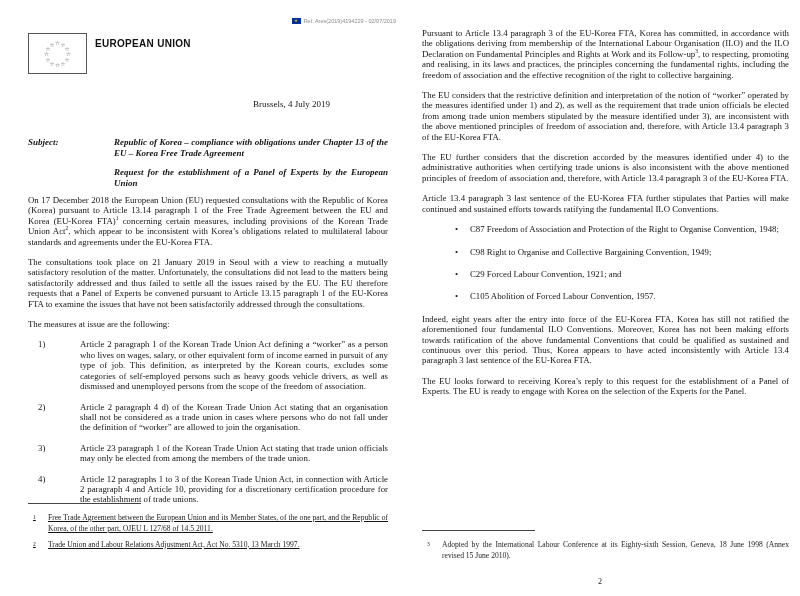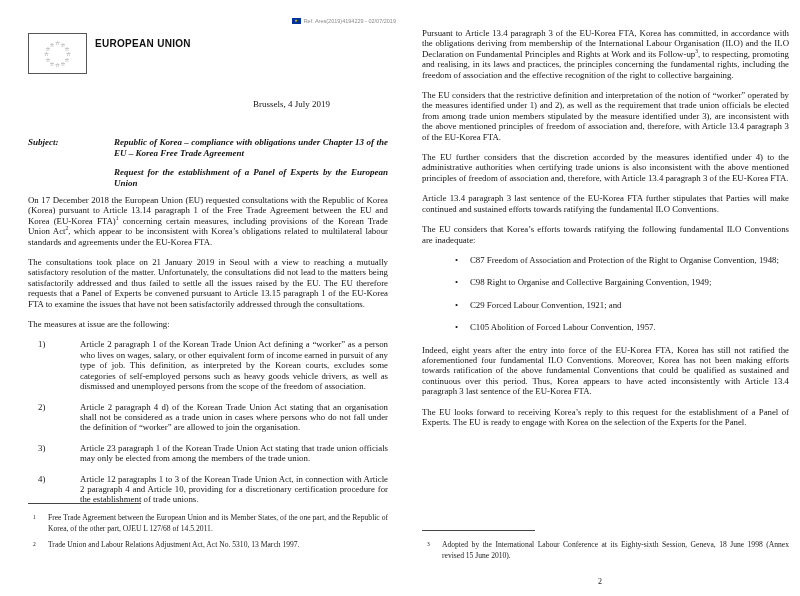--- a/index.html
+++ b/index.html
@@ -44,21 +44,21 @@
   sup.fnref{font-size:5.5px;line-height:0;vertical-align:4px;}
   .measure-row{display:grid;grid-template-columns:52px 1fr;margin-bottom:10px;}
   .measure-num{font-size:8.8px;line-height:10.4px;padding-left:10px;}
   .measure-text{font-size:8.8px;line-height:10.4px;text-align:justify;}
 
   .bullet-row{display:grid;grid-template-columns:48px 1fr;margin-bottom:12px;}
   .bullet-glyph{font-size:8.8px;line-height:10.4px;padding-left:33px;}
   .bullet-text{font-size:8.8px;line-height:10.4px;text-align:justify;}
 
   
-  .footnotes1{position:absolute;top:503px;left:28px;right:12px;}
+  .footnotes1{position:absolute;top:503px;left:28px;right:12px;text-decoration:underline;}
   .footnotes2{position:absolute;top:530px;left:22px;right:11px;}
   .fn-sep{border:none;border-top:1px solid #444;width:113px;margin:0 0 9px 0;}
   .fn-row{display:grid;grid-template-columns:20px 1fr;margin-bottom:5px;}
   .fn-marker{font-size:5.5px;vertical-align:top;padding-left:5px;padding-top:1px;}
   .fn-text{font-size:7.6px;line-height:10.8px;text-align:justify;color:#222;}
 
   .page-number{
     position:absolute;bottom:10px;left:0;width:100%;text-align:center;font-size:8px;color:#222;
   }
   svg text{font-family:"DejaVu Sans", sans-serif;}
@@ -145,21 +145,20 @@
 </div>
 
 <div class="page" id="page2">
 
   <div class="body2">
     <p class="para"><span>Pursuant to Article 13.4 paragraph 3 of the EU-Korea FTA, Korea has committed, in accordance with the obligations deriving from membership of the International Labour Organisation (ILO) and the ILO Declaration on Fundamental Principles and Rights at Work and its Follow-up</span><sup class="fnref">3</sup><span>, to respecting, promoting and realising, in its laws and practices, the principles concerning the fundamental rights, including the freedom of association and the effective recognition of the right to collective bargaining.</span></p>
 
     <p class="para">The EU considers that the restrictive definition and interpretation of the notion of “worker” operated by the measures identified under 1) and 2), as well as the requirement that trade union officials be elected from among trade union members stipulated by the measure identified under 3), are inconsistent with the above mentioned principles of freedom of association and, therefore, with Article 13.4 paragraph 3 of the EU-Korea FTA.</p>
     <p class="para">The EU further considers that the discretion accorded by the measures identified under 4) to the administrative authorities when certifying trade unions is also inconsistent with the above mentioned principles of freedom of association and, therefore, with Article 13.4 paragraph 3 of the EU-Korea FTA.</p>
     <p class="para">Article 13.4 paragraph 3 last sentence of the EU-Korea FTA further stipulates that Parties will make continued and sustained efforts towards ratifying the fundamental ILO Conventions.</p>
-    <p class="para">The EU considers that Korea’s efforts towards ratifying the following fundamental ILO Conventions are inadequate:</p>
 
     <div class="bullet-row">
       <span class="bullet-glyph">•</span>
       <span class="bullet-text">C87 Freedom of Association and Protection of the Right to Organise Convention, 1948;</span>
     </div>
     <div class="bullet-row">
       <span class="bullet-glyph">•</span>
       <span class="bullet-text">C98 Right to Organise and Collective Bargaining Convention, 1949;</span>
     </div>
     <div class="bullet-row">

